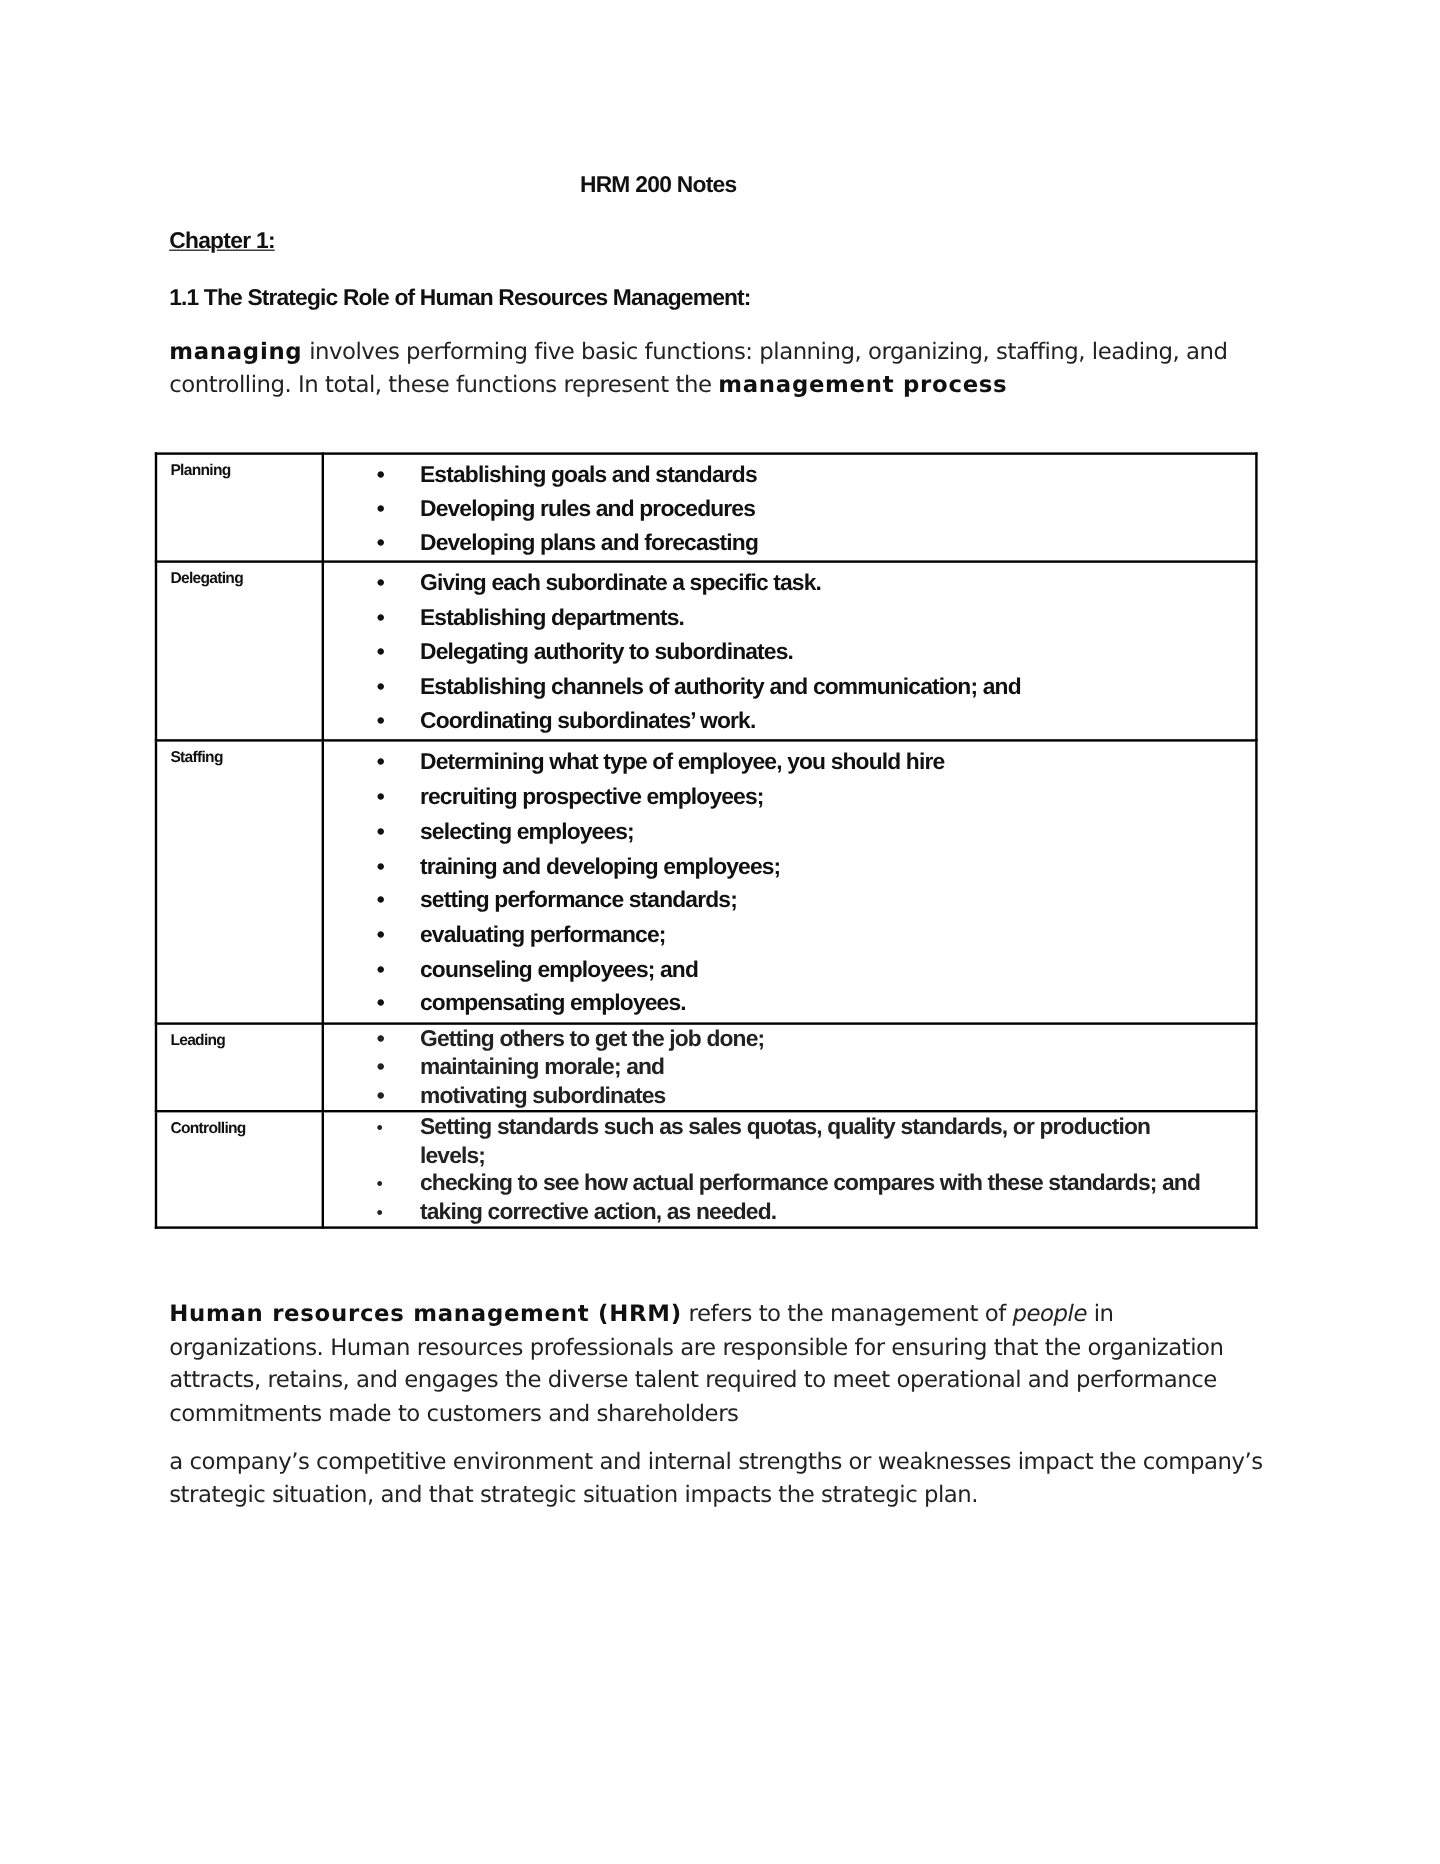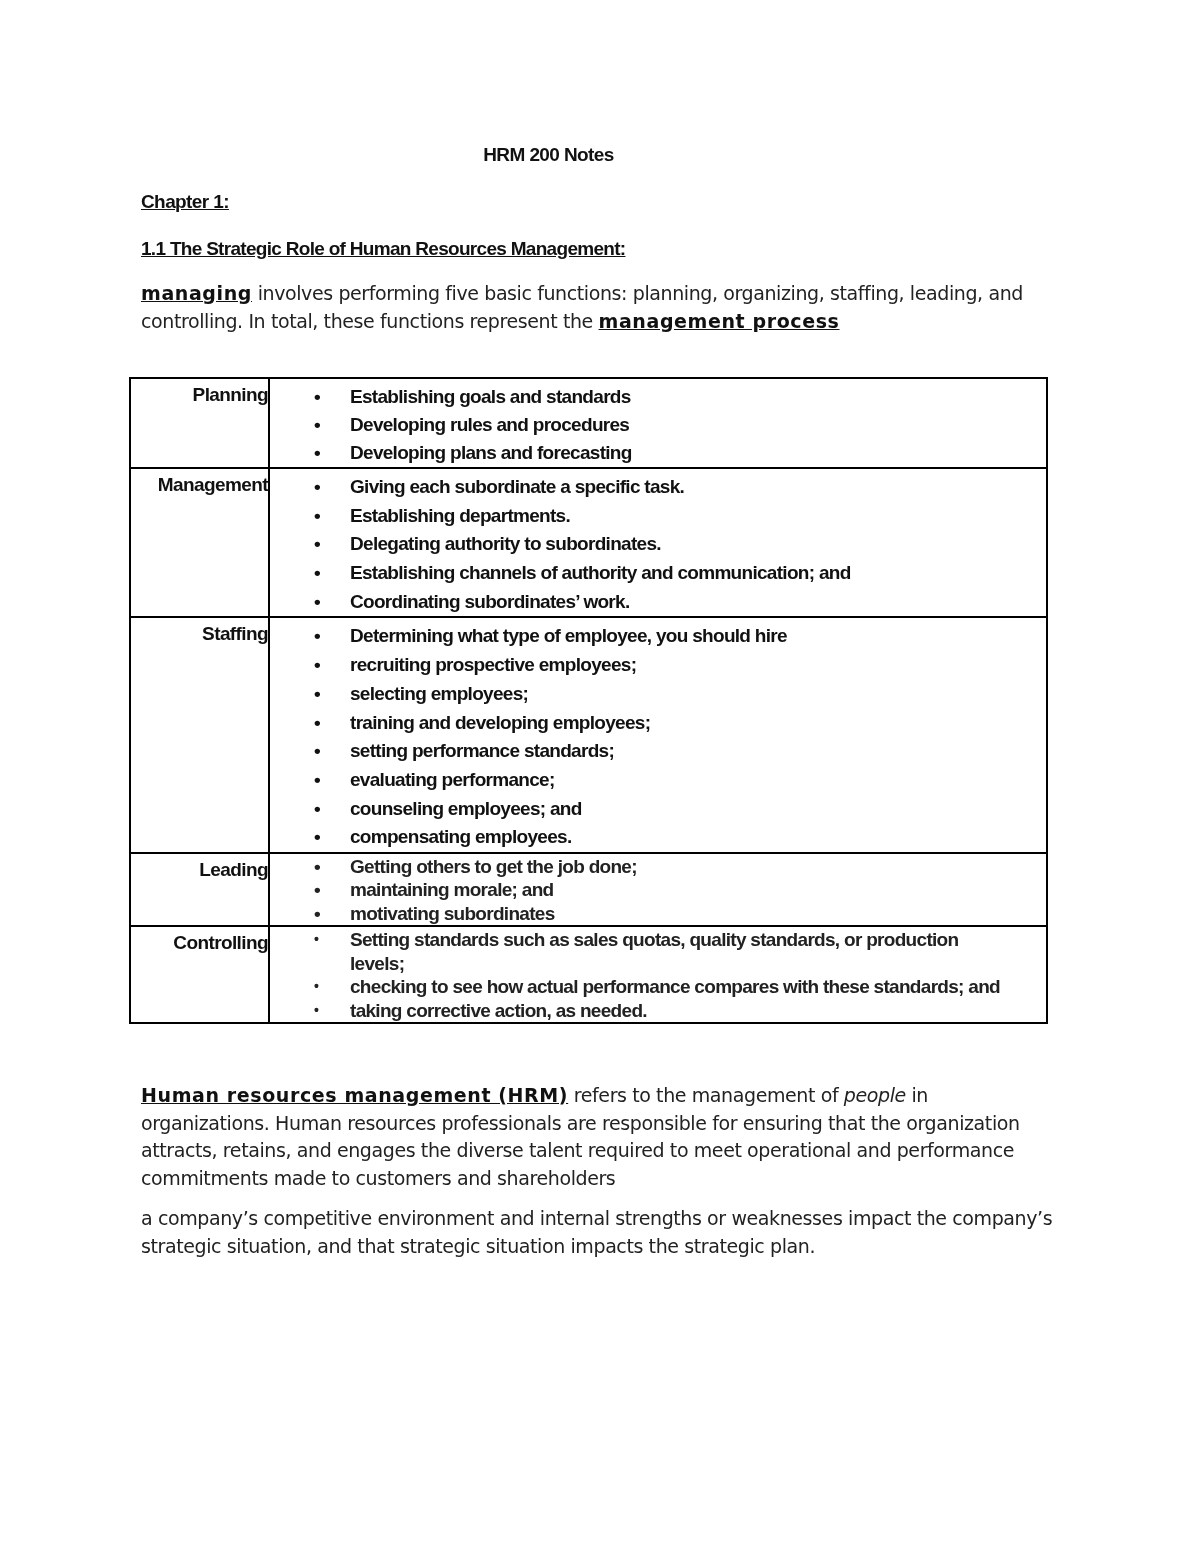--- a/index.html
+++ b/index.html
@@ -4,35 +4,35 @@
 <style>
   html, body { margin: 0; padding: 0; background: #ffffff; }
   body { width: 1200px; height: 1553px; position: relative; overflow: hidden; color: #111; }
   .page { position: absolute; left: 0; top: 0; width: 1200px; height: 1553px; background: #fff; }
 
   .title { position: absolute; left: 0; width: 1097px; top: 144px; text-align: center;
     font-family: "Liberation Sans", sans-serif; font-weight: bold; font-size: 19px; letter-spacing: -0.6px; }
   .chapter { position: absolute; left: 141px; top: 191px;
     font-family: "Liberation Sans", sans-serif; font-weight: bold; font-size: 19px; text-decoration: underline; letter-spacing: -0.6px; }
   .section { position: absolute; left: 141px; top: 238px;
-    font-family: "Liberation Sans", sans-serif; font-weight: bold; font-size: 19px; text-decoration: underline; letter-spacing: -0.7px; }
+    font-family: "Liberation Sans", sans-serif; font-weight: bold; font-size: 19px; letter-spacing: -0.7px; }
 
   .para { position: absolute; left: 141px; width: 920px;
     font-family: "DejaVu Sans", sans-serif; font-size: 19px; line-height: 27.5px; color: #222; letter-spacing: -0.4px; }
-  .para b.u { text-decoration: underline; font-weight: bold; color: #111; letter-spacing: 0.6px; }
+  .para b.u { font-weight: bold; color: #111; letter-spacing: 0.6px; }
   .p1 { top: 280px; }
   .p2 { top: 1082px; }
   .p3 { top: 1205px; }
   .p4 { top: 1302px; }
 
   table.functions { position: absolute; left: 129px; top: 377px; width: 919px;
     border-collapse: collapse; border: 2px solid #000; }
   table.functions td { border: 2px solid #000; vertical-align: top; padding: 0; }
   td.label { width: 126px; padding: 5px 0 0 11px !important;
-    font-family: "Liberation Sans", sans-serif; font-weight: bold; font-size: 19px; letter-spacing: -0.6px; text-align: right; }
+    font-family: "Liberation Sans", sans-serif; font-weight: bold; font-size: 13px; letter-spacing: -0.6px; }
   td.items ul { list-style: none; margin: 0; padding: 4px 0 0 0; }
   td.items li { position: relative; padding-left: 80px;
     font-family: "Liberation Sans", sans-serif; font-weight: bold; font-size: 19px; letter-spacing: -0.7px; }
   td.items li .bullet { position: absolute; left: 44px; top: 0; font-weight: bold; }
   .r-planning li { height: 28px; line-height: 28px; }
   .r-organizing li { height: 28.7px; line-height: 28.7px; }
   .r-staffing li { height: 28.7px; line-height: 28.7px; }
   .r-leading li, .r-controlling li { font-family: "DejaVu Sans", sans-serif; font-weight: normal; font-size: 18px; line-height: 23.5px; letter-spacing: -0.5px; color: #222; }
   .r-leading ul, .r-controlling ul { padding-top: 1px !important; }
   .r-controlling li .bullet { font-size: 14px; }
@@ -58,21 +58,21 @@
         <td class="label">Planning</td>
         <td class="items">
             <ul>
           <li><span class="bullet">•</span><span>Establishing goals and standards</span></li>
           <li><span class="bullet">•</span><span>Developing rules and procedures</span></li>
           <li><span class="bullet">•</span><span>Developing plans and forecasting</span></li>
         </ul>
           </td>
       </tr>
       <tr class="r-organizing">
-        <td class="label">Management</td>
+        <td class="label">Delegating</td>
         <td class="items">
             <ul>
           <li><span class="bullet">•</span><span>Giving each subordinate a specific task.</span></li>
           <li><span class="bullet">•</span><span>Establishing departments.</span></li>
           <li><span class="bullet">•</span><span>Delegating authority to subordinates.</span></li>
           <li><span class="bullet">•</span><span>Establishing channels of authority and communication; and</span></li>
           <li><span class="bullet">•</span><span>Coordinating subordinates’ work.</span></li>
         </ul>
           </td>
       </tr>

